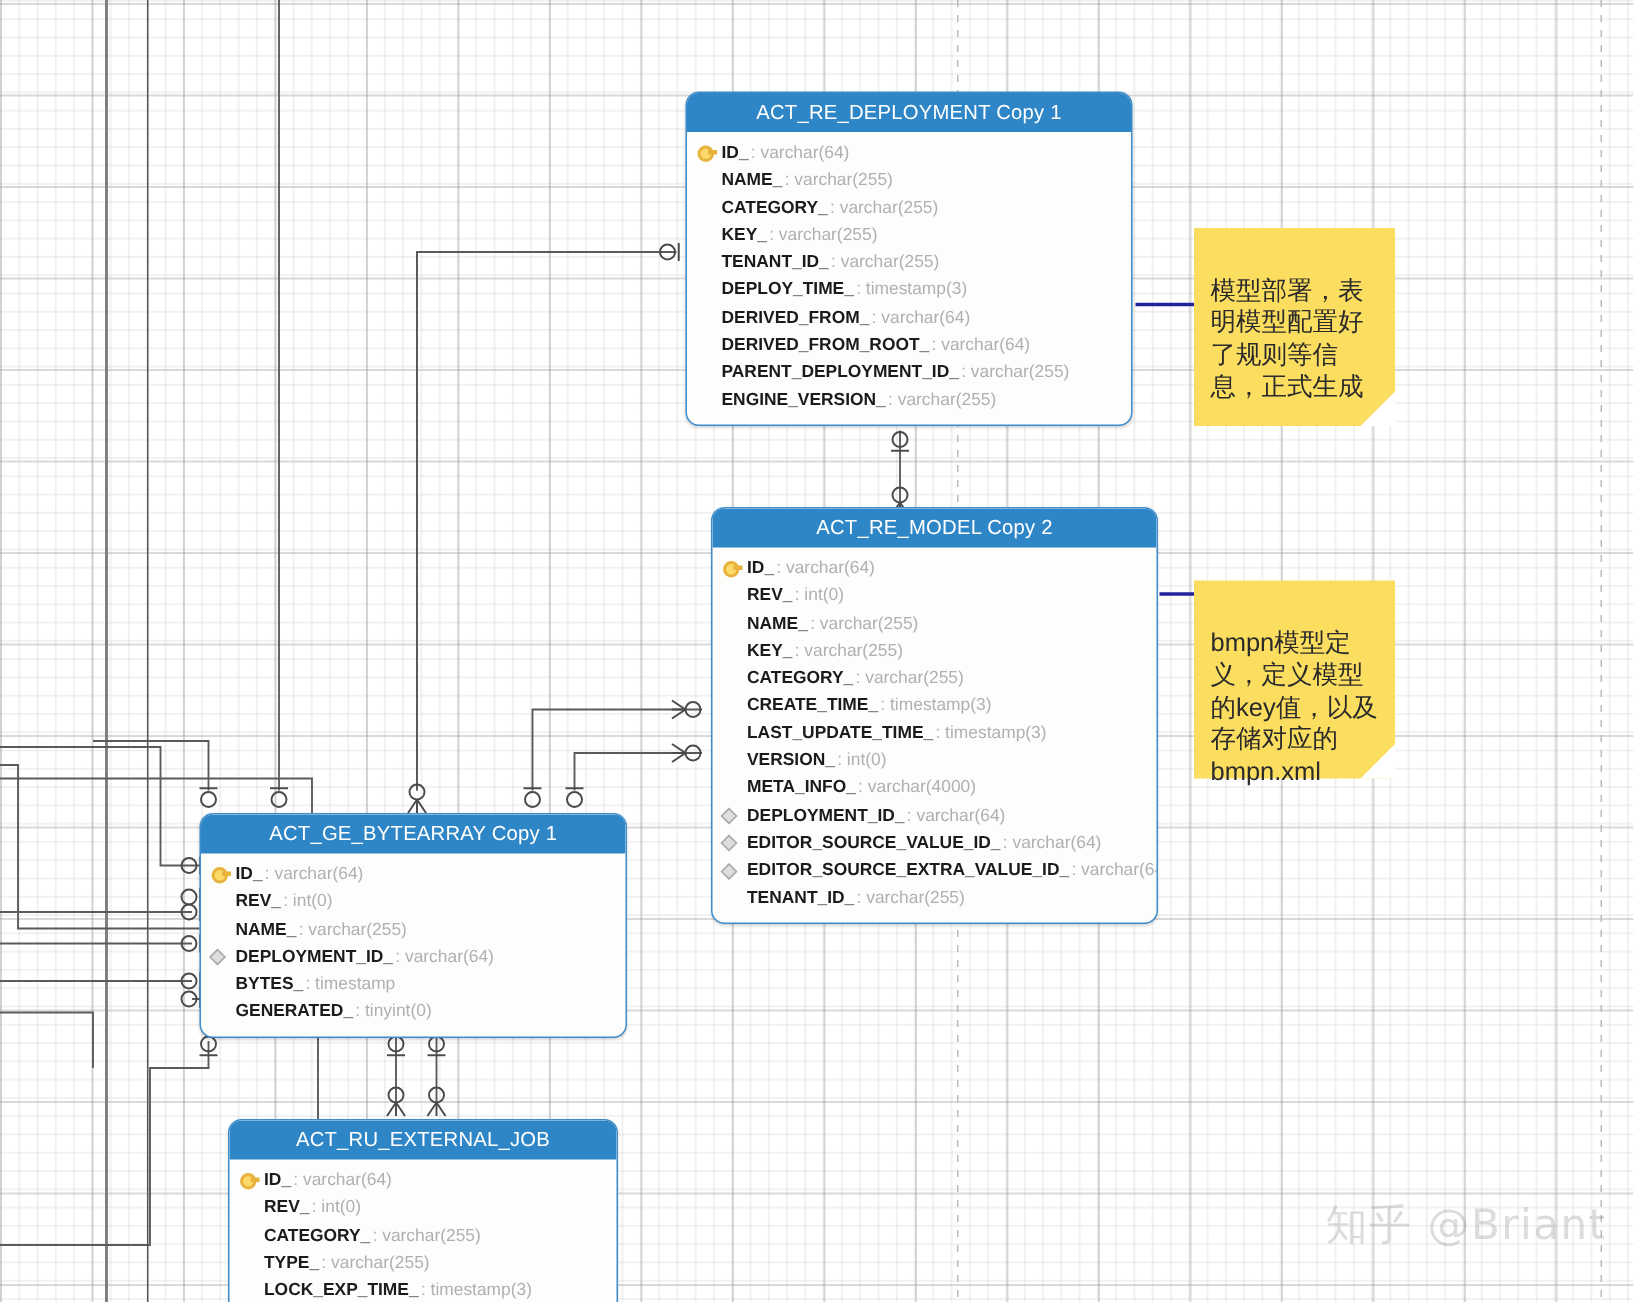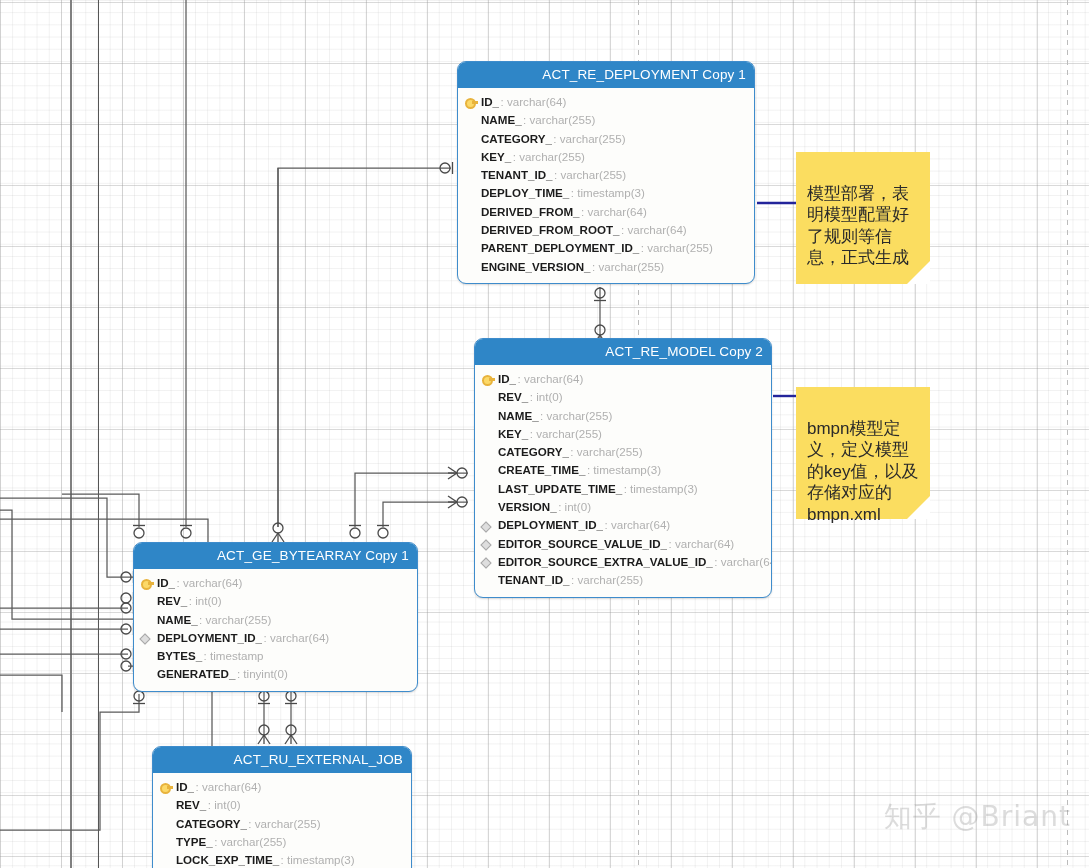--- a/index.html
+++ b/index.html
@@ -42,21 +42,21 @@
     position: absolute;
     background: #fdfdfb;
     border: 1.6px solid #3e8ccc;
     border-radius: 9px;
     box-shadow: 0 1px 2px rgba(0,0,0,0.16);
     overflow: hidden;
   }
   .table-header {
     background: #2f86c7;
     color: #ffffff;
-    text-align: right;
+    text-align: center;
     font-size: 13.5px;
     letter-spacing: 0.15px;
     padding: 5px 8px 6px;
     white-space: nowrap;
   }
   .cols { padding: 5px 8px 7px 7px; }
   .col {
     display: flex;
     align-items: flex-end;
     font-size: 11.6px;
@@ -321,20 +321,25 @@
           <span class="marker"></span>
           <span class="cname">LAST_UPDATE_TIME_</span>
           <span class="ctype">: timestamp(3)</span>
         </div>
       <div class="col">
           <span class="marker"></span>
           <span class="cname">VERSION_</span>
           <span class="ctype">: int(0)</span>
         </div>
       <div class="col">
+          <span class="marker"></span>
+          <span class="cname">META_INFO_</span>
+          <span class="ctype">: varchar(4000)</span>
+        </div>
+      <div class="col">
           <span class="marker"><span class="fk-icon"></span></span>
           <span class="cname">DEPLOYMENT_ID_</span>
           <span class="ctype">: varchar(64)</span>
         </div>
       <div class="col">
           <span class="marker"><span class="fk-icon"></span></span>
           <span class="cname">EDITOR_SOURCE_VALUE_ID_</span>
           <span class="ctype">: varchar(64)</span>
         </div>
       <div class="col">

